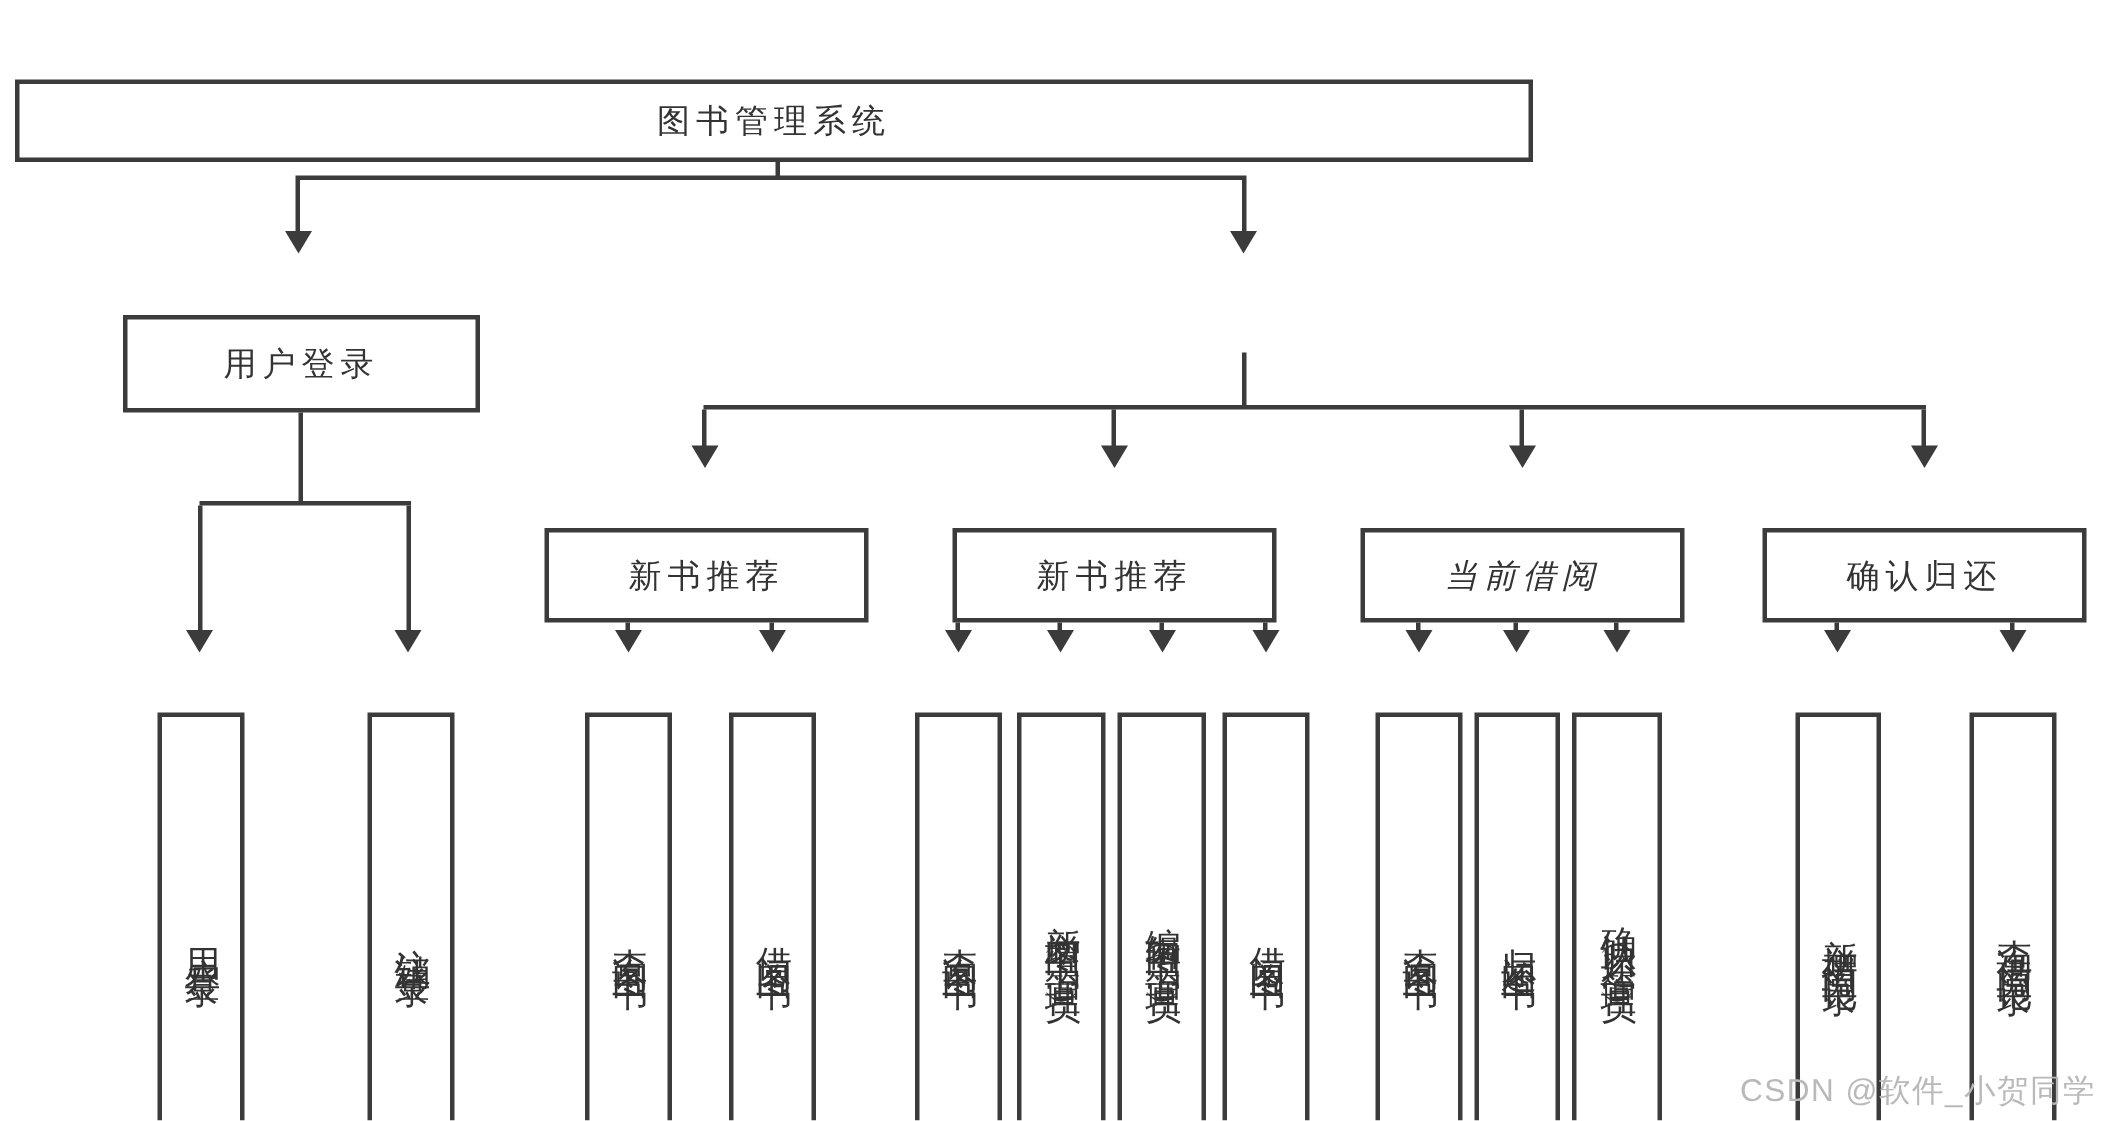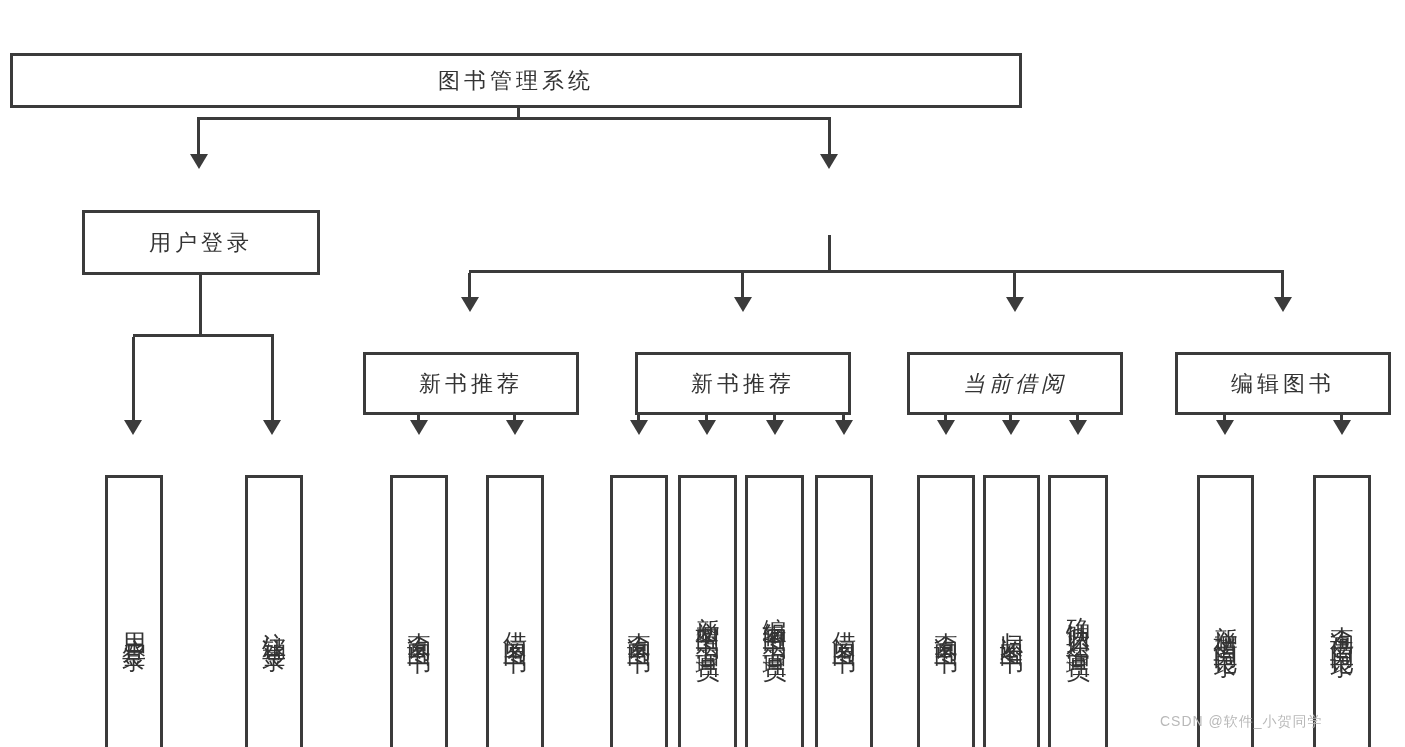--- a/index.html
+++ b/index.html
@@ -40,21 +40,21 @@
     width: 0; height: 0;
     border-left: 9px solid transparent;
     border-right: 9px solid transparent;
     border-top: 15px solid #3b3b3b;
     z-index: 1;
   }
   .watermark {
     position: absolute;
     left: 1160px;
     top: 713px;
-    font-size: 14px;
+    font-size: 21px;
     letter-spacing: 1px;
     color: #b9b9b9;
     z-index: 5;
     white-space: nowrap;
   }
 </style>
 </head>
 <body>
 
 <div class="canvas">
@@ -84,21 +84,21 @@
   <div class="vl" style="left:741px; top:273px; height:25px;"></div>
   <div class="ah" style="left:734px; top:297px;"></div>
   <div class="vl" style="left:1013px; top:273px; height:25px;"></div>
   <div class="ah" style="left:1006px; top:297px;"></div>
   <div class="vl" style="left:1281px; top:273px; height:25px;"></div>
   <div class="ah" style="left:1274px; top:297px;"></div>
 
   <div class="node" style="left:363px; top:312px; width:216px; height:63px;">新书推荐</div>
   <div class="node" style="left:635px; top:312px; width:216px; height:63px;">新书推荐</div>
   <div class="node" style="left:907px; top:312px; width:216px; height:63px;font-style:italic;">当前借阅</div>
-  <div class="node" style="left:1175px; top:312px; width:216px; height:63px;">编辑图书</div>
+  <div class="node" style="left:1175px; top:312px; width:216px; height:63px;">确认归还</div>
 
   <div class="vl" style="left:469px; top:375px; height:29px;"></div>
   <div class="hl" style="left:418px; top:402px; width:99px;"></div>
   <div class="vl" style="left:417px; top:405px; height:16px;"></div>
   <div class="ah" style="left:410px; top:420px;"></div>
   <div class="vl" style="left:513px; top:405px; height:16px;"></div>
   <div class="ah" style="left:506px; top:420px;"></div>
 
   <div class="vl" style="left:741px; top:375px; height:29px;"></div>
   <div class="hl" style="left:638px; top:402px; width:208px;"></div>

